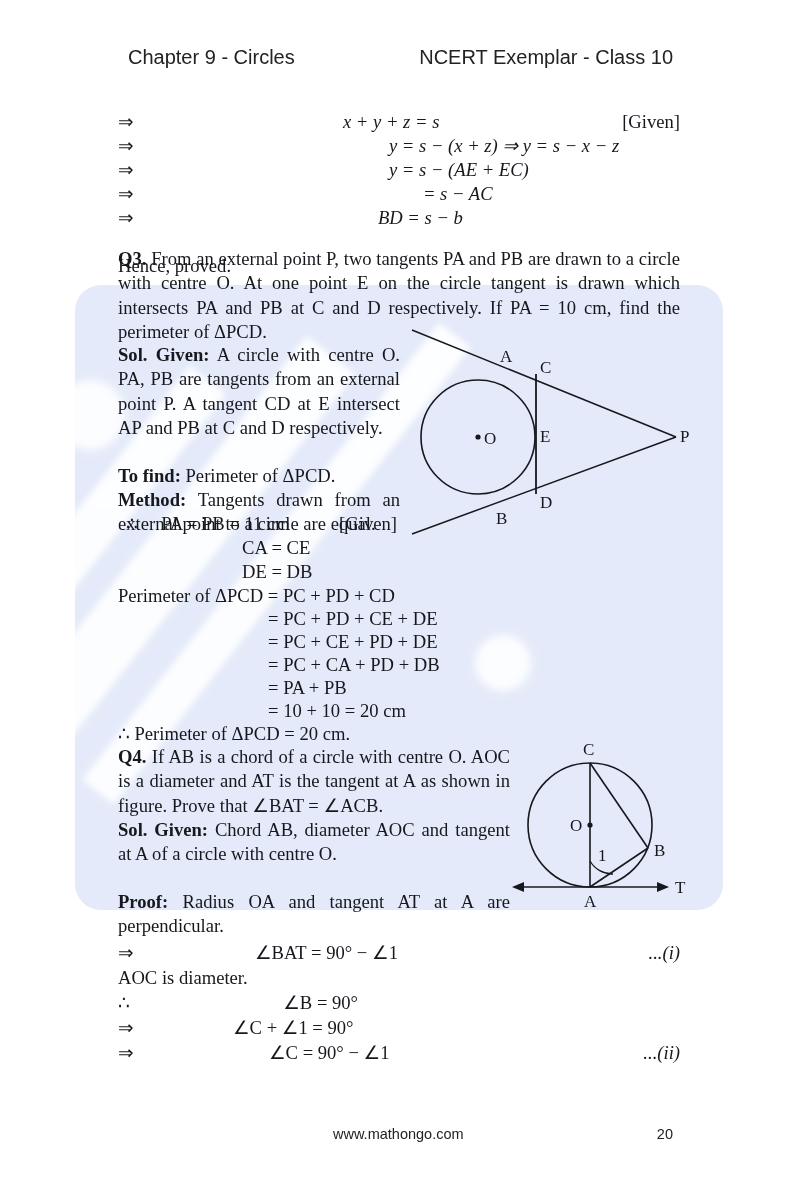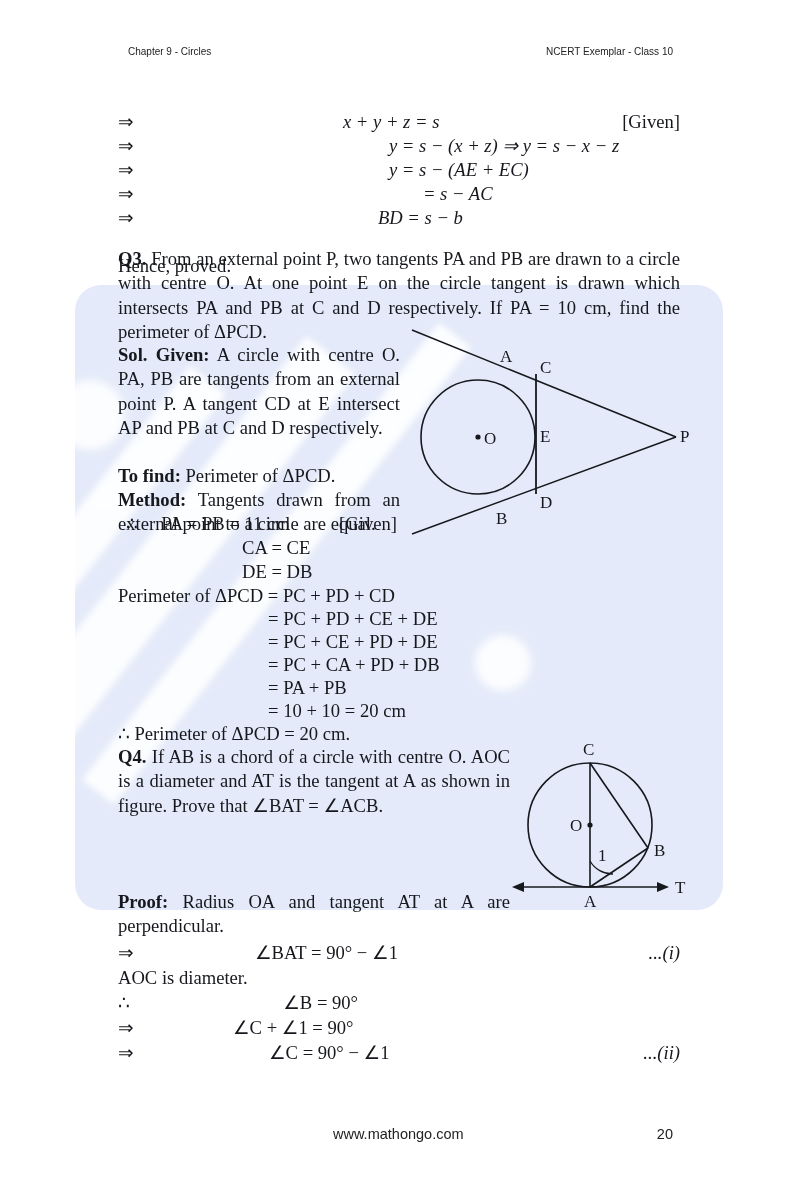--- a/index.html
+++ b/index.html
@@ -24,21 +24,21 @@
   }
 
   
   #header {
     position: absolute;
     top: 46px;
     left: 128px;
     width: 545px;
     height: 22px;
     font-family: "Liberation Sans", sans-serif;
-    font-size: 10px;
+    font-size: 20px;
     color: #222;
     display: flex;
     justify-content: space-between;
     align-items: baseline;
   }
   #header .hleft { white-space: nowrap; }
   #header .hright { white-space: nowrap; }
 
   
   #footer {
@@ -244,20 +244,24 @@
     <div class="eqrow" style="left:268px; top:699px;">
       <span>= 10 + 10 = 20 cm</span>
     </div>
     <div class="eqrow" style="left:118px; top:722px;">∴ Perimeter of ΔPCD = 20 cm.</div>
 
     <div class="para jfull" style="left:118px; top:745px; width:392px;">
       <b>Q4.</b>
       <span>If AB is a chord of a circle with centre O. AOC is a diameter and AT is the tangent at A as shown in figure. Prove that ∠BAT = ∠ACB.</span>
     </div>
 
+    <div class="para jfull" style="left:118px; top:818px; width:392px;">
+      <b>Sol. Given:</b>
+      <span>Chord AB, diameter AOC and tangent at A of a circle with centre O.</span>
+    </div>
 
 
     <div class="para jfull" style="left:118px; top:890px; width:392px;">
       <b>Proof:</b>
       <span>Radius OA and tangent AT at A are perpendicular.</span>
     </div>
 
     <div class="figure" style="left:508px; top:730px;">
       <svg width="190" height="190" viewBox="0 0 190 190">
 

